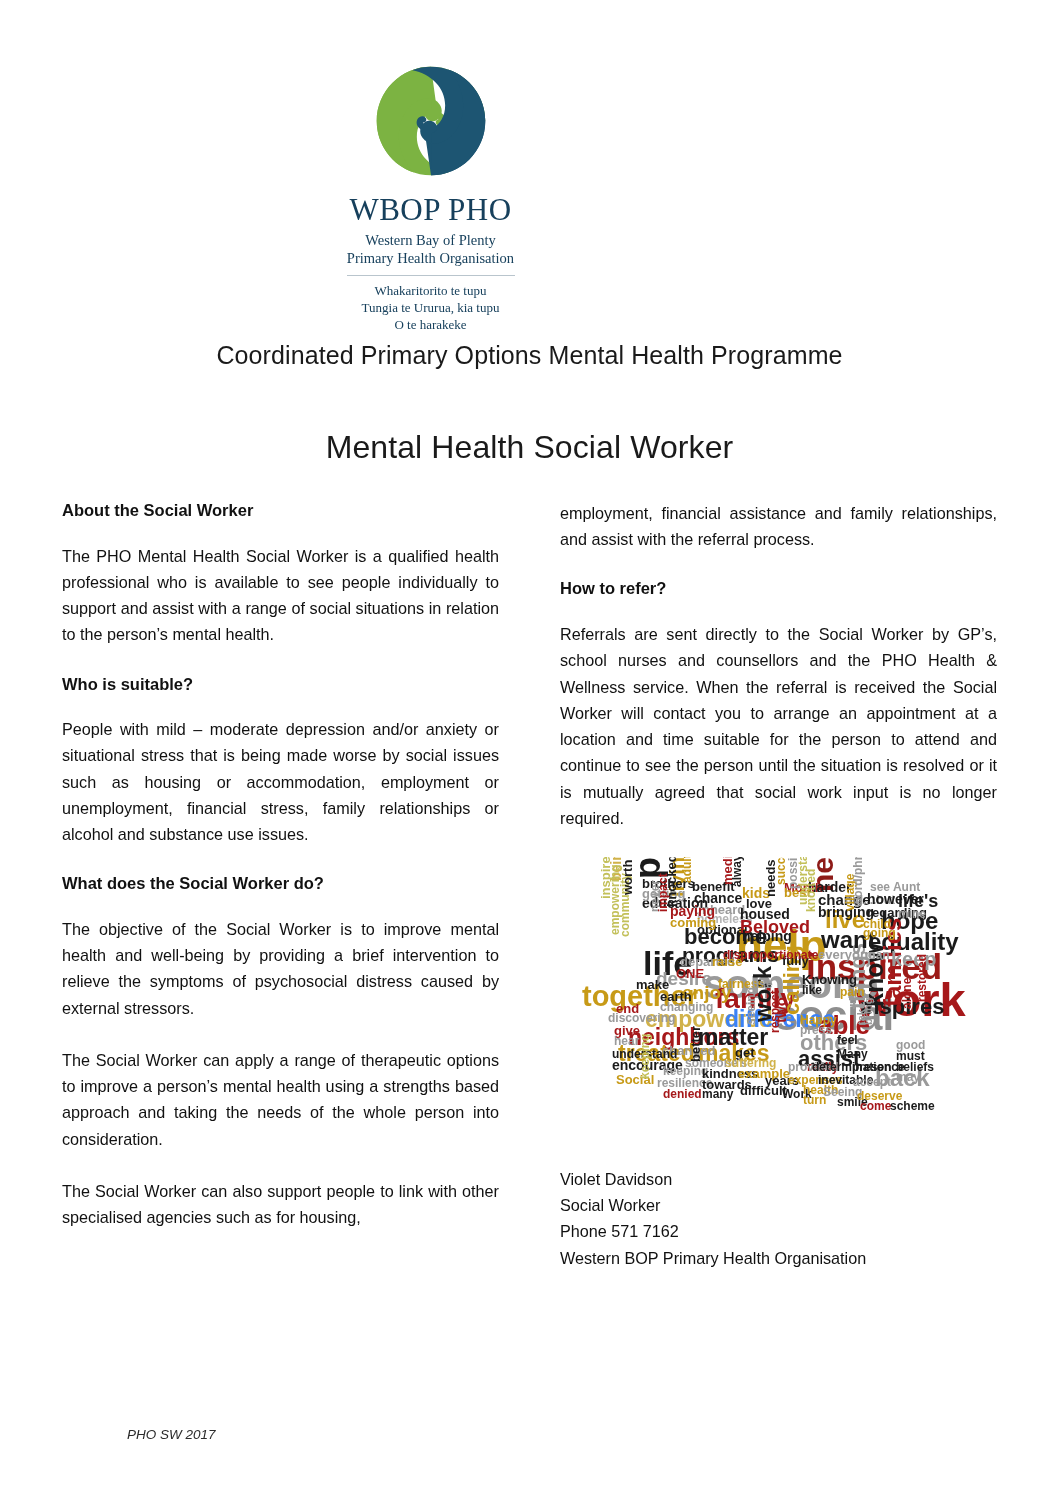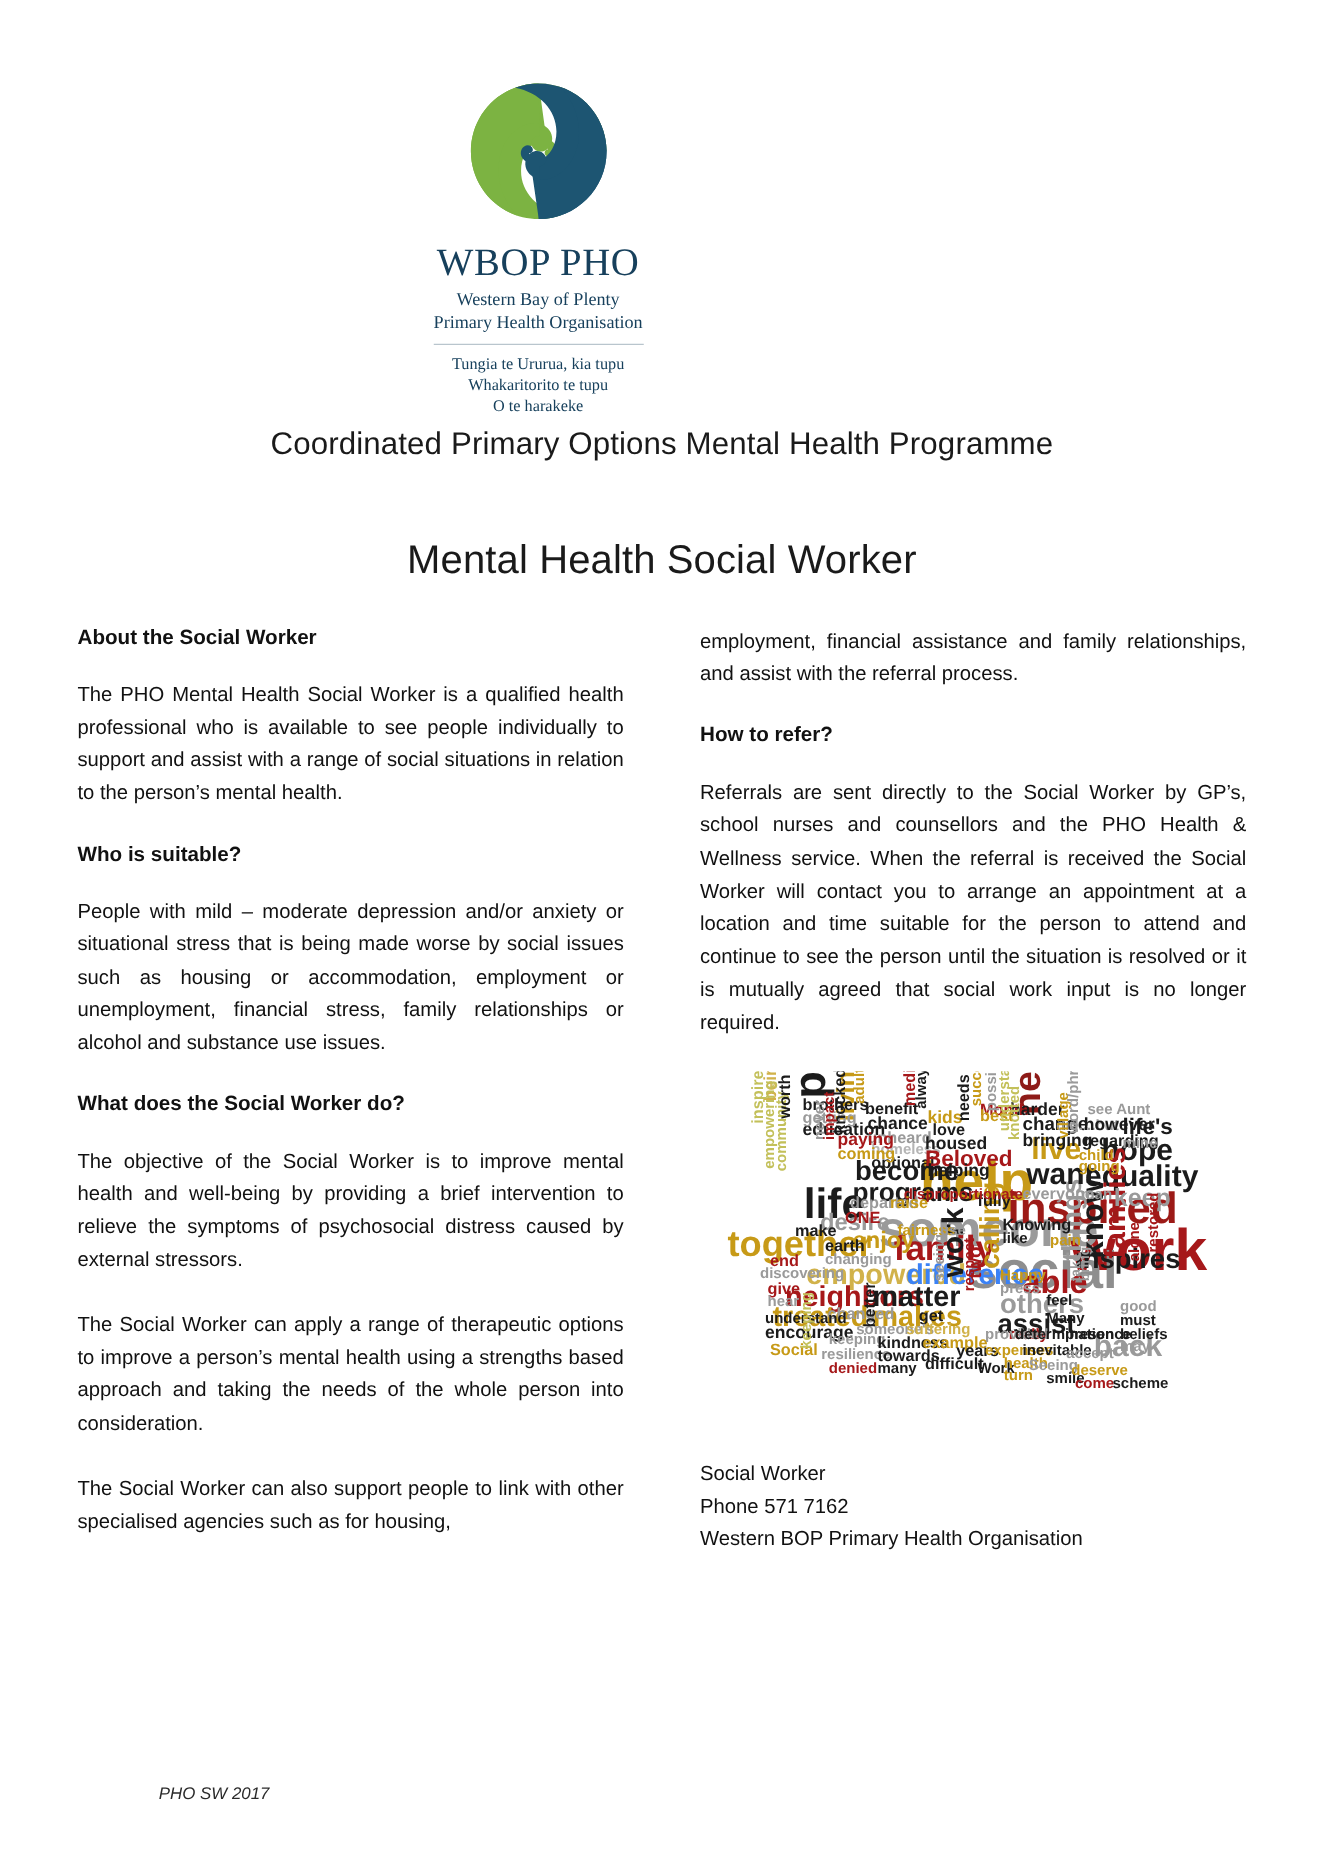--- a/index.html
+++ b/index.html
@@ -173,22 +173,22 @@
       <path fill="#1d5572" d="M50 96c25.4 0 46-20.6 46-46C96 29.7 82.8 12.4 64.5 6.4c7.9 7.9 12.8 18.8 12.8 30.9 0 13.4-6 24.4-15.9 29.6-7.6 4-14.9 2.5-18.6-2.6-3.2-4.4-2.3-10.4 1.9-13.2 3.4-2.3 7.6-1.4 9.5 1.6 1.6 2.4.9 5.4-1.4 6.8-1.8 1.1-3.9.6-4.9-.9-.8-1.2-.4-2.7.8-3.4.9-.5 2-.2 2.5.6.4.6.2 1.4-.4 1.7"></path>
       <circle cx="50" cy="50" r="46" fill="none" stroke="#ffffff" stroke-width="0"></circle>
     </svg>
     <div class="logo-wordmark">WBOP PHO</div>
     <div class="logo-sub">
       <div>Western Bay of Plenty</div>
       <div>Primary Health Organisation</div>
     </div>
     <div class="logo-rule"></div>
     <div class="logo-motto">
+      <div>Whakaritorito te tupu</div>
       <div>Tungia te Ururua, kia tupu</div>
-      <div>Whakaritorito te tupu</div>
       <div>O te harakeke</div>
     </div>
   </div>
 
   <div class="doc-subtitle">Coordinated Primary Options Mental Health Programme</div>
   <h1 class="doc-title">Mental Health Social Worker</h1>
 
   <div class="columns">
 
     <div class="col col-left">
@@ -356,20 +356,21 @@
           <span class="wc-rot" style="left: 238px; top: 48px; font-size: 12px; color: rgb(195, 192, 90); transform: rotate(-90deg);">understanding</span>
           <span class="wc-rot" style="left: 246px; top: 55px; font-size: 12px; color: rgb(195, 192, 90); transform: rotate(-90deg);">knotted</span>
           <span class="wc-rot" style="left: 285px; top: 54px; font-size: 12px; color: rgb(199, 154, 23); transform: rotate(-90deg);">village</span>
           <span class="wc-rot" style="left: 293px; top: 50px; font-size: 12px; color: rgb(154, 154, 154); transform: rotate(-90deg);">word/phrase</span>
           <span style="left: 280px; top: 130px; font-size: 12px; color: rgb(199, 154, 23);">pain</span>
           <span class="wc-rot" style="left: 296px; top: 168px; font-size: 11px; color: rgb(154, 154, 154); transform: rotate(-90deg);">take</span>
           <span class="wc-rot" style="left: 303px; top: 168px; font-size: 11px; color: rgb(154, 154, 154); transform: rotate(-90deg);">bring</span>
         </div>
 
       <div class="contact-block">
+        <p class="contact-line">Violet Davidson</p>
         <p class="contact-line">Social Worker</p>
         <p class="contact-line">Phone 571 7162</p>
         <p class="contact-line">Western BOP Primary Health Organisation</p>
       </div>
     </div>
   </div>
 
   <div class="footer">PHO SW 2017</div>
 
 </div>

